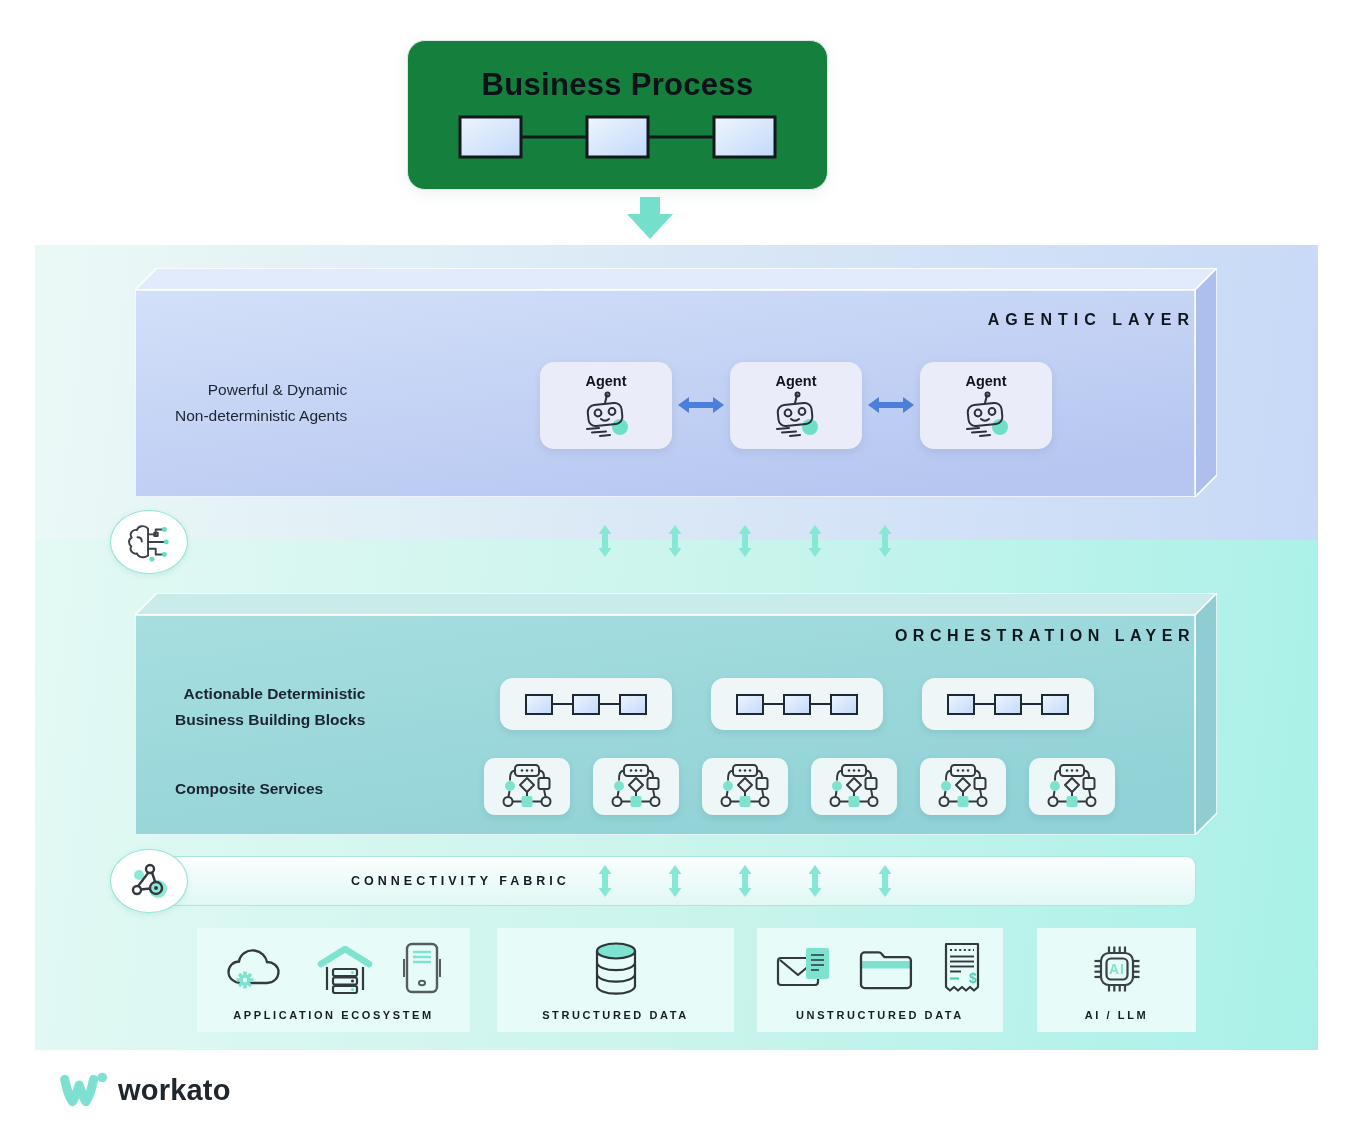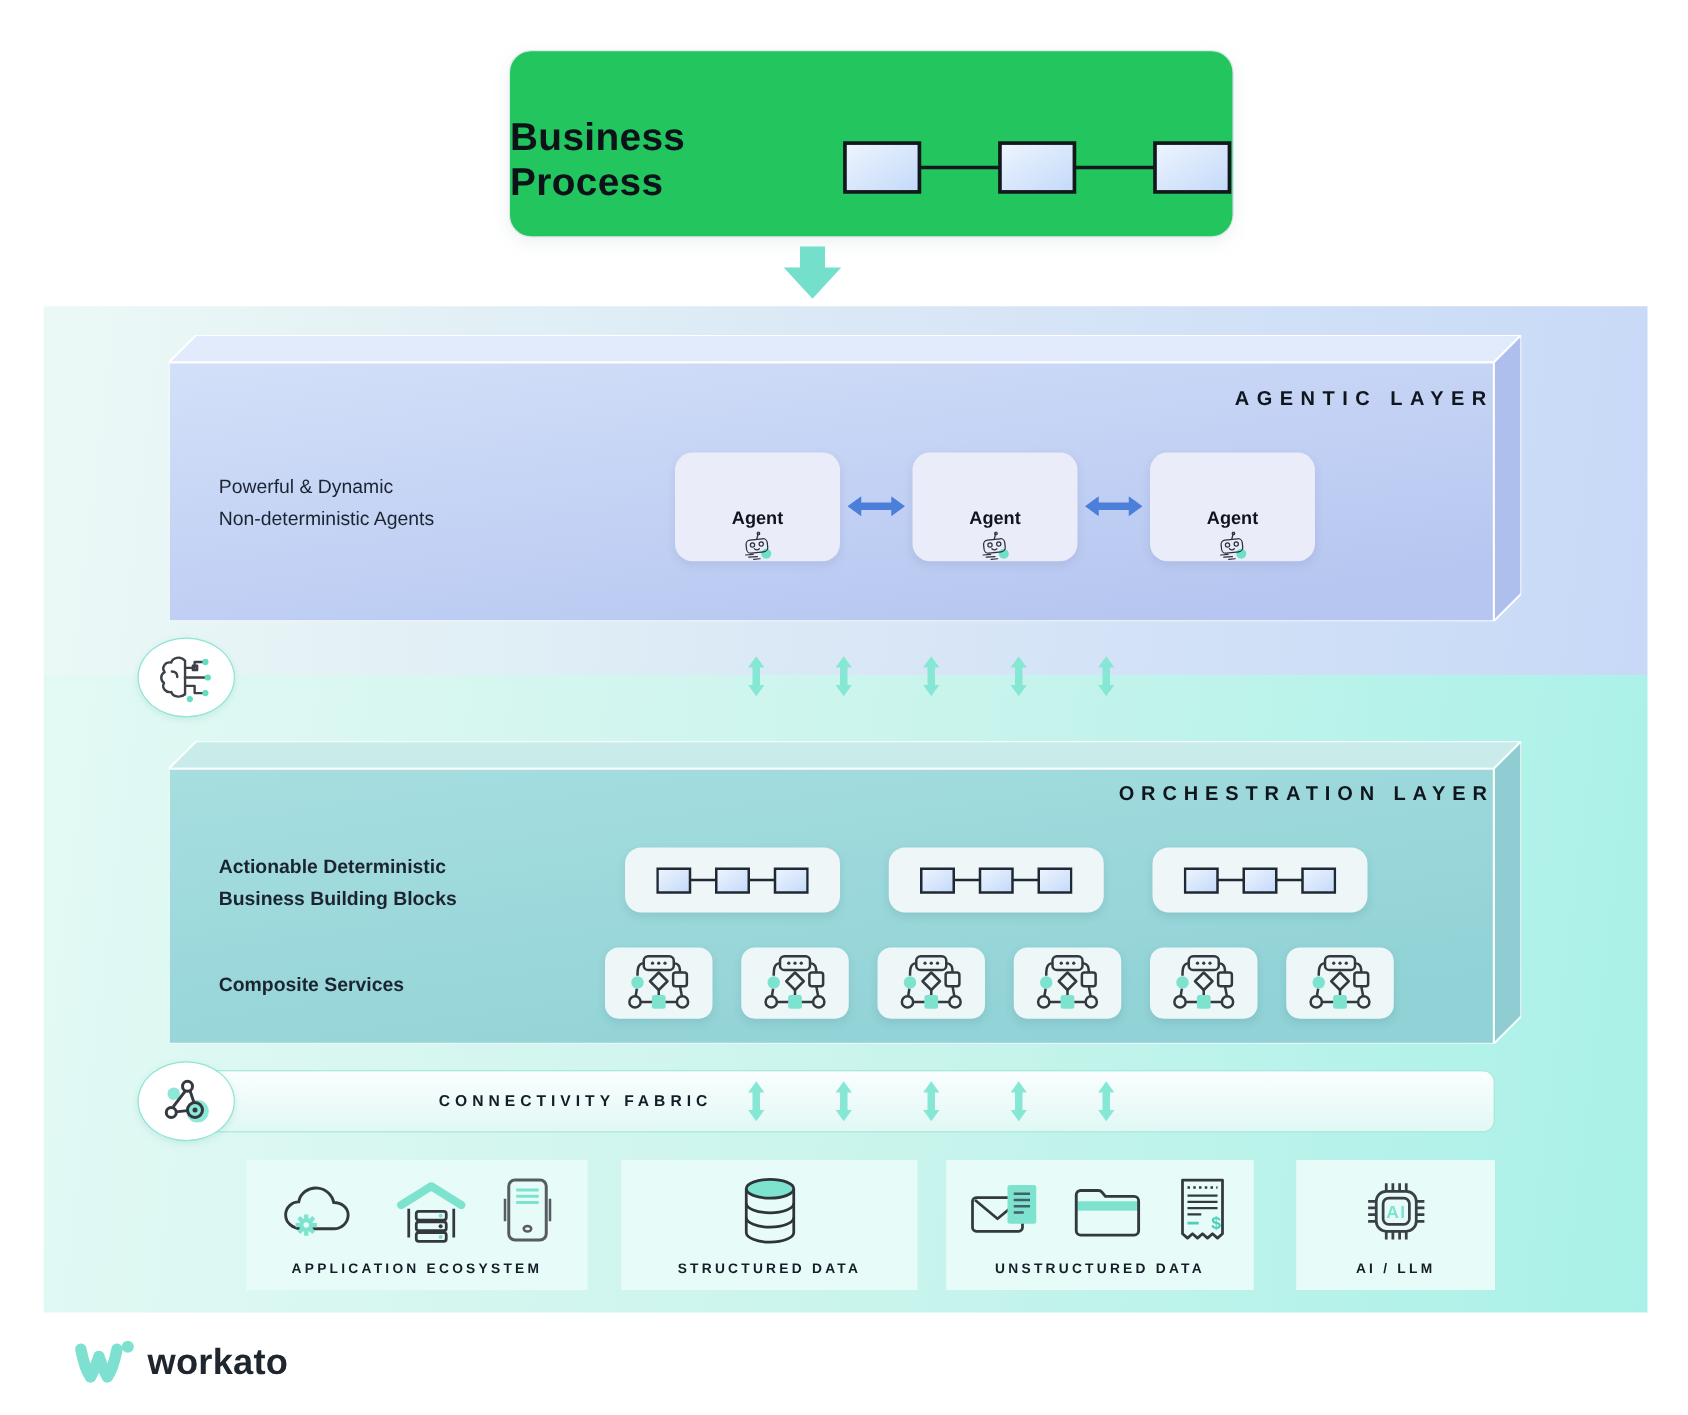--- a/index.html
+++ b/index.html
@@ -1,24 +1,24 @@
 <!DOCTYPE html>
 <html><head>
 <meta charset="utf-8">
 <style>
   * { margin:0; padding:0; box-sizing:border-box; }
   body { background:#ffffff; font-family:"Liberation Sans", sans-serif; }
   .canvas { position:relative; width:1350px; height:1132px; background:#ffffff; overflow:hidden; }
 
   
   .bp-card {
-    position:absolute; left:407px; top:40px; width:580px; height:150px;
-    background:#22c55e; border:1px solid #dfe8eb; border-radius:18px;
+    position:absolute; left:407px; top:40px; width:421px; height:150px;
+    background:#15803d; border:1px solid #dfe8eb; border-radius:18px;
     box-shadow:0 4px 14px rgba(120,150,160,.12);
-    display:flex; flex-direction:row; align-items:center; padding-top:26px;
+    display:flex; flex-direction:column; align-items:center; padding-top:26px;
   }
   .bp-title { font-size:31px; font-weight:800; color:#0d1219; letter-spacing:.3px; }
   .bp-flow { margin-top:12px; }
 
   .down-arrow { position:absolute; left:627px; top:197px; }
 
   
   .bg-top {
     position:absolute; left:35px; top:245px; width:1283px; height:295px;
     background:linear-gradient(97deg,#ebf9f6 0%,#d8e6f6 55%,#c7d9f7 100%);
@@ -26,29 +26,29 @@
   .bg-bottom {
     position:absolute; left:35px; top:540px; width:1283px; height:510px;
     background:linear-gradient(97deg,#e3f9f4 0%,#c8f4ec 55%,#a9f1e8 100%);
   }
 
   
   .layer-title {
     position:absolute; left:135px; width:1060px; text-align:right;
     font-weight:700; color:#10161d; font-size:16px; letter-spacing:6px;
   }
-  .side-text { position:absolute; left:175px; color:#1b2430; font-size:15.5px; line-height:26px; }
+  .side-text { position:absolute; left:175px; color:#1b2430; font-size:15.5px; line-height:26px;text-align:right; }
 
   
   .agent-card {
     position:absolute; top:362px; width:132px; height:87px;
     background:#ebecf9; border-radius:14px; box-shadow:0 3px 8px rgba(90,100,150,.14);
     display:flex; flex-direction:column; align-items:center; padding-top:11px;
   }
-  .agent-label { font-size:14.5px; font-weight:600; color:#10151c;margin-top:34px; }
+  .agent-label { font-size:14.5px; font-weight:600; color:#10151c; }
   .agent-card svg { margin-top:2px; }
   .h-arrow { position:absolute; top:397px; }
 
   
   .pill-bar {
     position:absolute; left:150px; width:1046px; height:50px; border-radius:10px;
     background:linear-gradient(180deg,#fbfeff 0%,#e0f8f4 100%);
     border:1px solid #a8e9dc;
   }
   .pill-bar-label {

